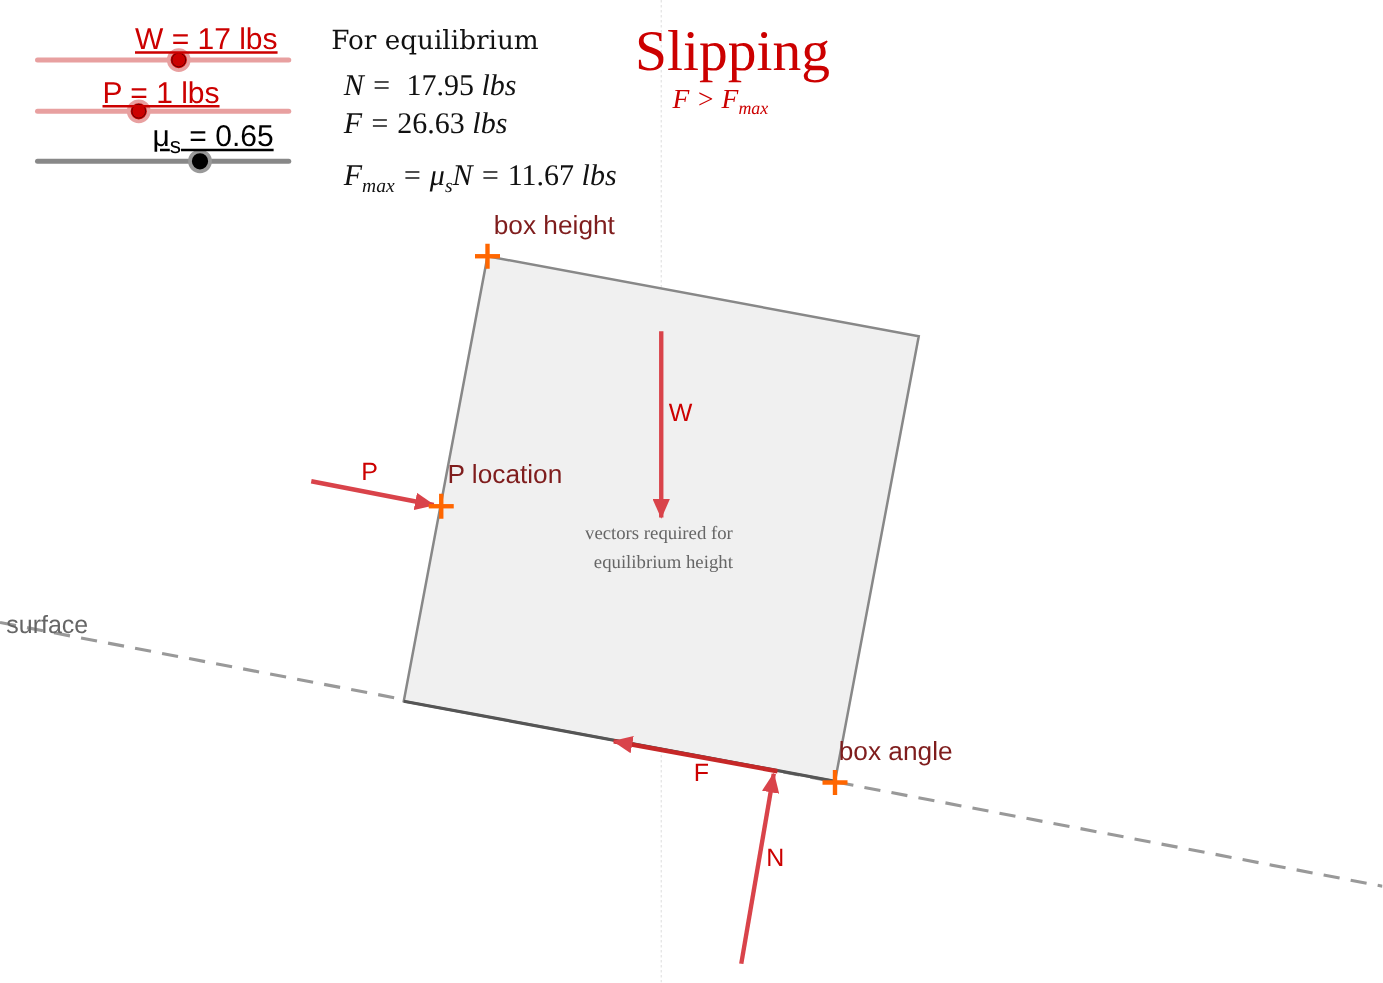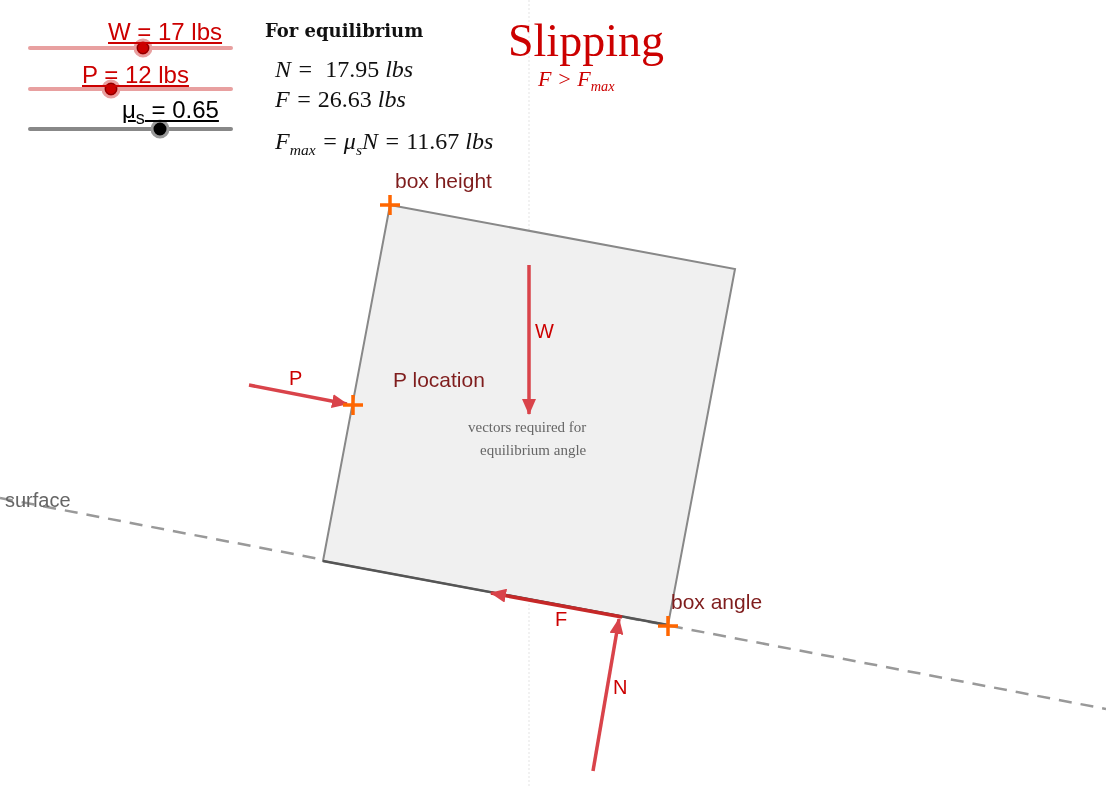--- a/index.html
+++ b/index.html
@@ -4,21 +4,21 @@
 <style>
   html, body { margin:0; padding:0; background:#ffffff; }
   body { width:1106px; height:786px; position:relative; overflow:hidden; font-family:"Liberation Sans", sans-serif; }
   .abs { position:absolute; white-space:nowrap; }
   #canvas { position:absolute; left:0; top:0; }
   .slider-label { font-size:24px;text-decoration:underline; }
   .red { color:#cc0000; }
   .serif { font-family:"Liberation Serif", "DejaVu Serif", serif; }
   .eq { font-size:24px; font-style:italic; color:#111; }
   .eq .up { font-style:normal; }
-  .title-bold { font-family:"DejaVu Serif", serif; font-weight:bold; font-size:18px; color:#111; }
+  .title-bold { font-family:"DejaVu Serif", serif; font-weight:normal; font-size:21px; color:#111; }
   .slipping { font-size:46px; color:#cc0000; }
   .slip-sub { font-size:22px; font-style:italic; color:#cc0000; }
   .pt-label { font-size:21px; color:#7f1d1d; }
   .vec-label { font-size:20px; color:#cc0000; }
   .note { font-size:15px; color:#666; line-height:23px; text-align:left; }
   .surface-label { font-size:20px; color:#666;margin-top:16px; }
   sub { font-size:65%; }
 </style>
 </head>
 <body>
@@ -67,21 +67,21 @@
 
   <line x1="30" y1="89" x2="231" y2="89" stroke="#e8a0a0" stroke-width="4" stroke-linecap="round"></line>
   <circle cx="111" cy="89" r="8" fill="#cc0000" stroke="#e8a0a0" stroke-width="3"></circle>
   <circle cx="111" cy="89" r="5.5" fill="#cc0000" stroke="#660000" stroke-width="0.8"></circle>
 
   <line x1="30" y1="129" x2="231" y2="129" stroke="#888888" stroke-width="4" stroke-linecap="round"></line>
   <circle cx="160" cy="129" r="8" fill="#000000" stroke="#999999" stroke-width="3"></circle>
 </svg>
 
 <div class="abs slider-label red" style="left:108px; top:18px;">W = 17 lbs</div>
-<div class="abs slider-label red" style="left:82px; top:61px;">P = 12 lbs</div>
+<div class="abs slider-label red" style="left:82px; top:61px;">P = 1 lbs</div>
 <div class="abs slider-label" style="left:122px; top:96px; color:#000;">
   <span>μ</span><sub style="font-size:75%;">s</sub><span> = 0.65</span>
 </div>
 
 <div class="abs title-bold" style="left:265px; top:20px;">For equilibrium</div>
 
 <div class="abs serif eq" style="left:275px; top:56px;">
   <span>N =</span>
   <span class="up" style="margin-left:6px;text-align:center;">17.95</span>
   <span>lbs</span>
@@ -95,26 +95,26 @@
   <span>F</span><sub>max</sub><span> = μ</span><sub>s</sub><span>N = </span><span class="up">11.67</span>
   <span>lbs</span>
 </div>
 
 <div class="abs serif slipping" style="left:508px; top:14px;">Slipping</div>
 <div class="abs serif slip-sub" style="left:538px; top:66px;">
   <span>F &gt; F</span><sub>max</sub>
 </div>
 
 <div class="abs pt-label" style="left:395px; top:169px;">box height</div>
-<div class="abs pt-label" style="left:358px; top:368px;margin-left:35px;">P location</div>
+<div class="abs pt-label" style="left:358px; top:368px;">P location</div>
 <div class="abs pt-label" style="left:671px; top:590px;">box angle</div>
 
 <div class="abs vec-label" style="left:535px; top:320px;">W</div>
 <div class="abs vec-label" style="left:289px; top:367px;">P</div>
 <div class="abs vec-label" style="left:555px; top:608px;">F</div>
 <div class="abs vec-label" style="left:613px; top:676px;">N</div>
 
 <div class="abs serif note" style="left:468px; top:416px;text-align:right;">
   <div>vectors required for</div>
-  <div>equilibrium angle</div>
+  <div>equilibrium height</div>
 </div>
 
 <div class="abs surface-label" style="left:5px; top:473px;">surface</div>
 
 </body></html>

